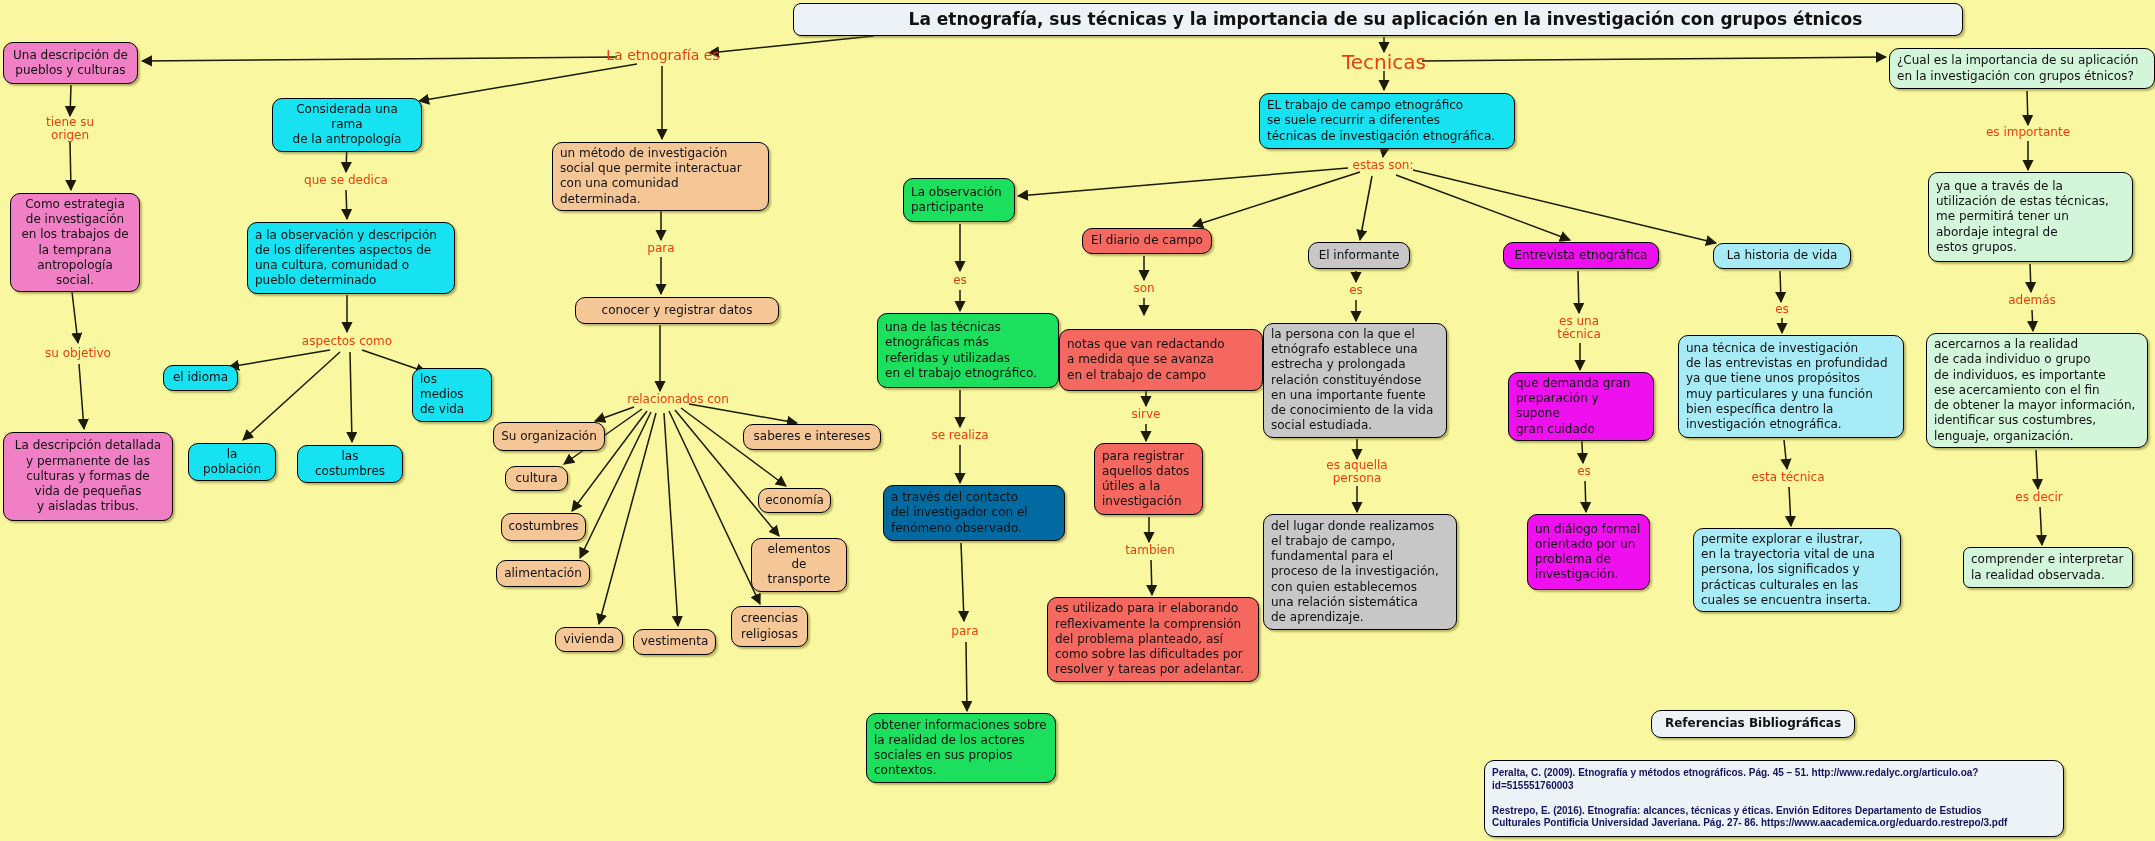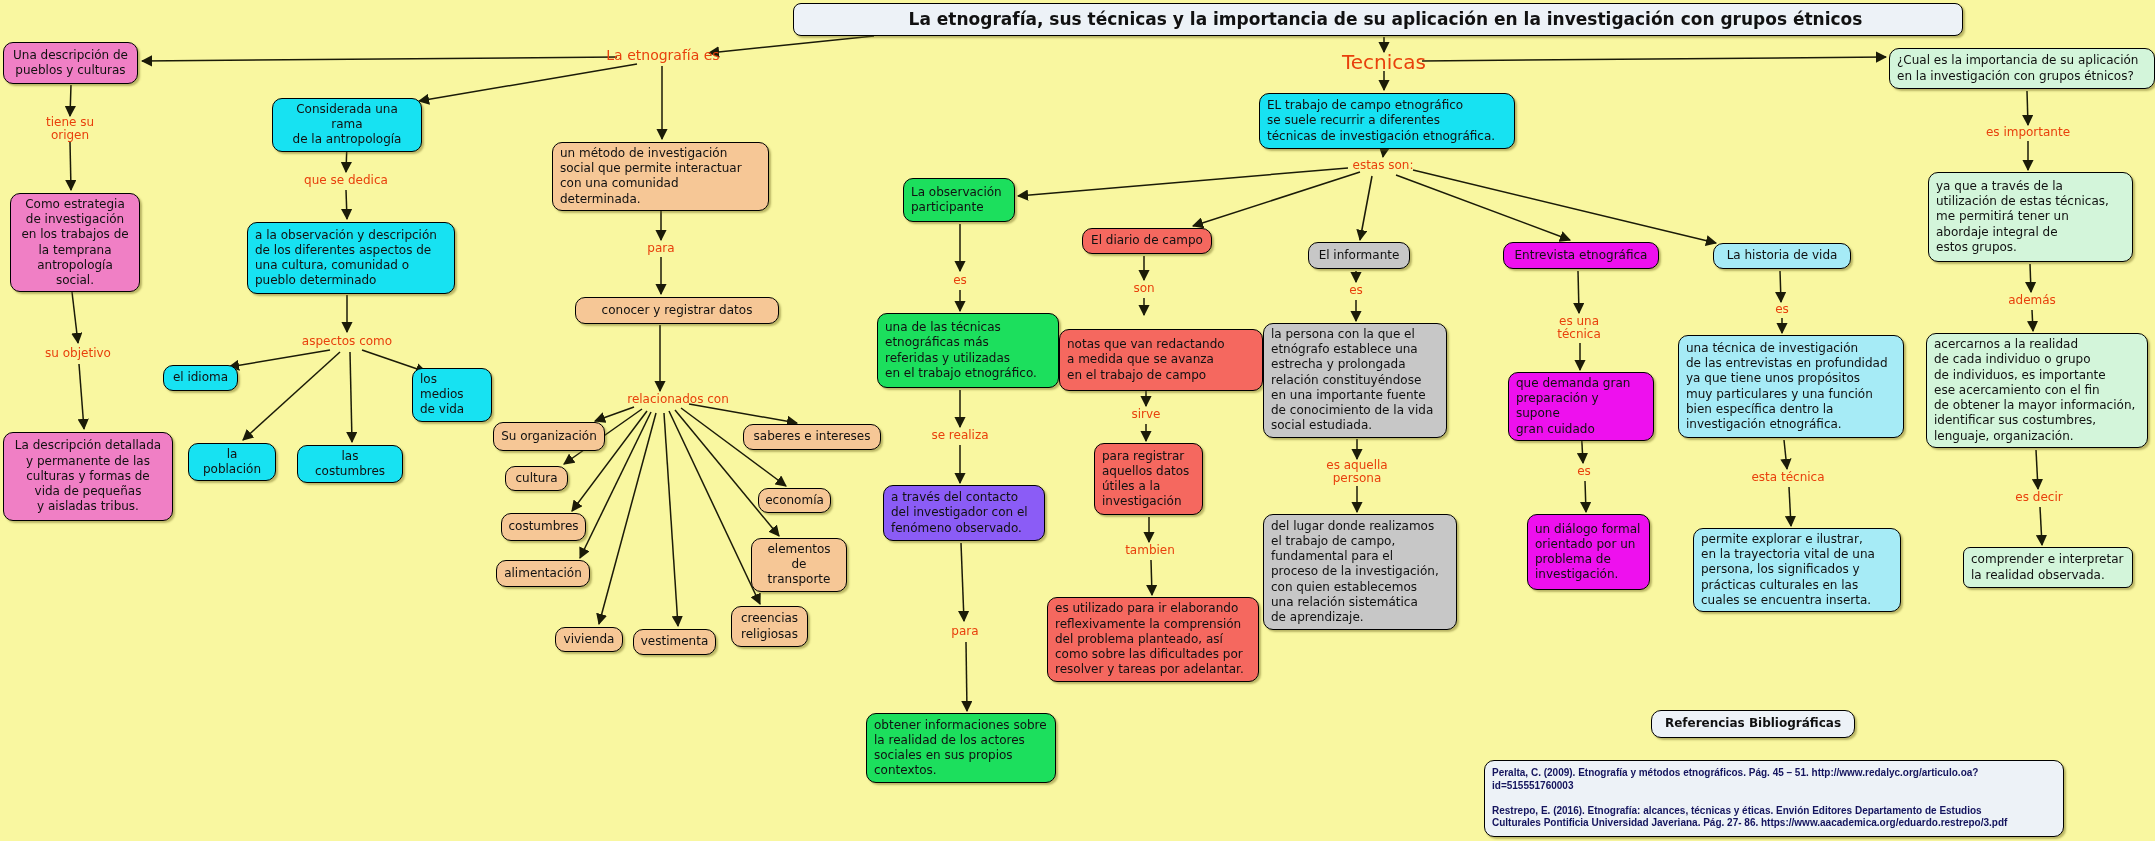--- a/index.html
+++ b/index.html
@@ -157,21 +157,21 @@
     <div class="node center n-saberes-intereses" style="left: 743px; top: 424px; width: 138px; min-height: 26px; background: rgb(246, 199, 150);">saberes e intereses</div>
     <div class="node left n-trabajo-de-campo" style="left: 1259px; top: 93px; width: 256px; min-height: 56px; background: rgb(23, 226, 242);">EL trabajo de campo etnográfico
 se suele recurrir a diferentes
 técnicas de investigación etnográfica.</div>
     <div class="node left n-observacion-participante" style="left: 903px; top: 178px; width: 112px; min-height: 44px; background: rgb(28, 223, 93);">La observación
 participante</div>
     <div class="node left n-tecnica-referida" style="left: 877px; top: 313px; width: 182px; min-height: 75px; background: rgb(28, 223, 93);">una de las técnicas
 etnográficas más
 referidas y utilizadas
 en el trabajo etnográfico.</div>
-    <div class="node left n-contacto-investigador" style="left: 883px; top: 485px; width: 162px; min-height: 56px; background: #8b5cf6;">a través del contacto
+    <div class="node left n-contacto-investigador" style="left: 883px; top: 485px; width: 182px; min-height: 56px; background: #0369a1;">a través del contacto
 del investigador con el
 fenómeno observado.</div>
     <div class="node left n-obtener-informaciones" style="left: 866px; top: 713px; width: 190px; min-height: 70px; background: rgb(28, 223, 93);">obtener informaciones sobre
 la realidad de los actores
 sociales en sus propios
 contextos.</div>
     <div class="node center n-diario-de-campo" style="left: 1082px; top: 228px; width: 130px; min-height: 26px; background: rgb(245, 104, 95);">El diario de campo</div>
     <div class="node left n-notas-redactando" style="left: 1059px; top: 317px; width: 204px; min-height: 62px; background: rgb(245, 104, 95); margin-top: 12px;">notas que van redactando
 a medida que se avanza
 en el trabajo de campo</div>

